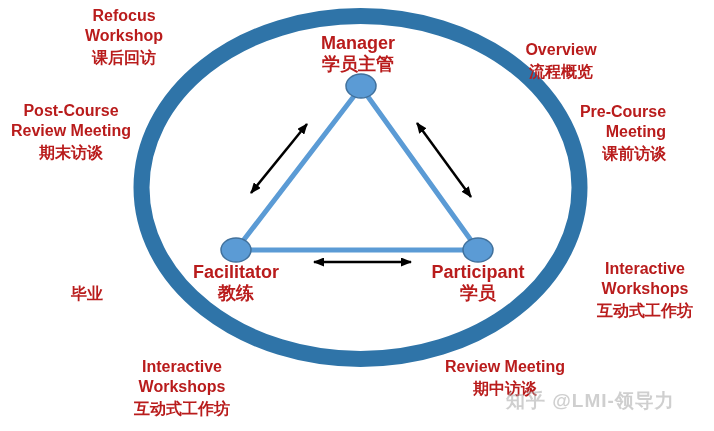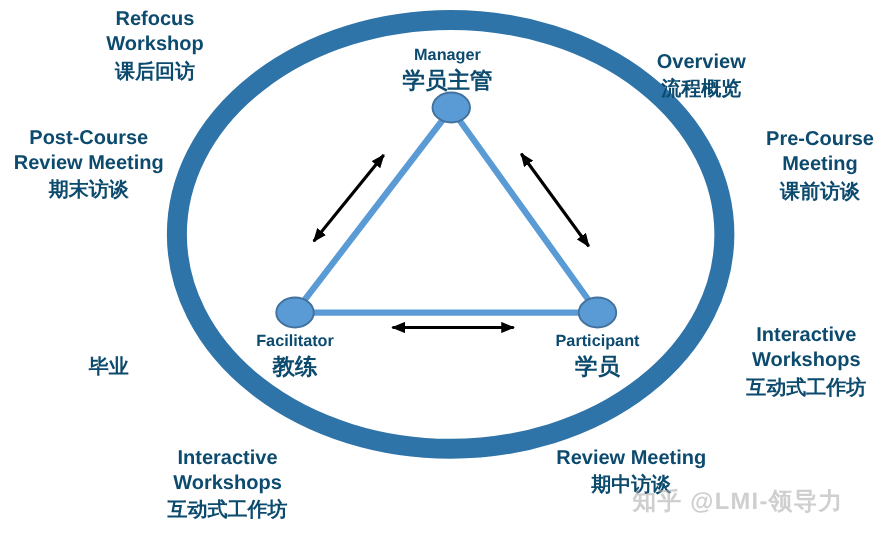--- a/index.html
+++ b/index.html
@@ -9,27 +9,27 @@
     background:#ffffff;
     overflow:hidden;
     font-family:"Liberation Sans","DejaVu Sans",sans-serif;
   }
   #diagram-svg{position:absolute;left:0;top:0;}
   .lbl{
     position:absolute;
     transform:translateX(-50%);
     text-align:center;
     white-space:nowrap;
-    color:#0c4a6e;
+    color:#b91c1c;
     font-weight:bold;
     z-index:2;
   }
   .lbl .en{font-size:16px;line-height:20px;}
   .lbl .zh{font-size:16px;line-height:24px;}
-  .node-lbl .en{font-size:13px;line-height:19px;}
+  .node-lbl .en{font-size:18px;line-height:19px;}
   .node-lbl .zh{font-size:18px;line-height:23px;}
   .ring{fill:none;stroke:#2F74A8;stroke-width:16;}
   .tri{fill:#ffffff;stroke:#5B9BD5;stroke-width:5;stroke-linejoin:round;}
   .node{fill:#5B9BD5;stroke:#41719C;stroke-width:1.5;}
   .arrow{stroke:#000000;stroke-width:2.5;}
   #watermark{
     position:absolute;
     left:506px;top:388px;
     width:200px;
     font-size:19px;
@@ -88,21 +88,21 @@
     <div class="en">Overview</div>
     <div class="zh">流程概览</div>
   </div>
 
   <div class="lbl" style="left:71px;top:101px;">
     <div class="en">Post-Course</div>
     <div class="en">Review Meeting</div>
     <div class="zh">期末访谈</div>
   </div>
 
-  <div class="lbl" style="left:656px;top:102px;">
+  <div class="lbl" style="left:623px;top:102px;text-align:right;">
     <div class="en">Pre-Course</div>
     <div class="en">Meeting</div>
     <div class="zh">课前访谈</div>
   </div>
 
   <div class="lbl" style="left:87px;top:282px;">
     <div class="zh">毕业</div>
   </div>
 
   <div class="lbl" style="left:645px;top:259px;">

